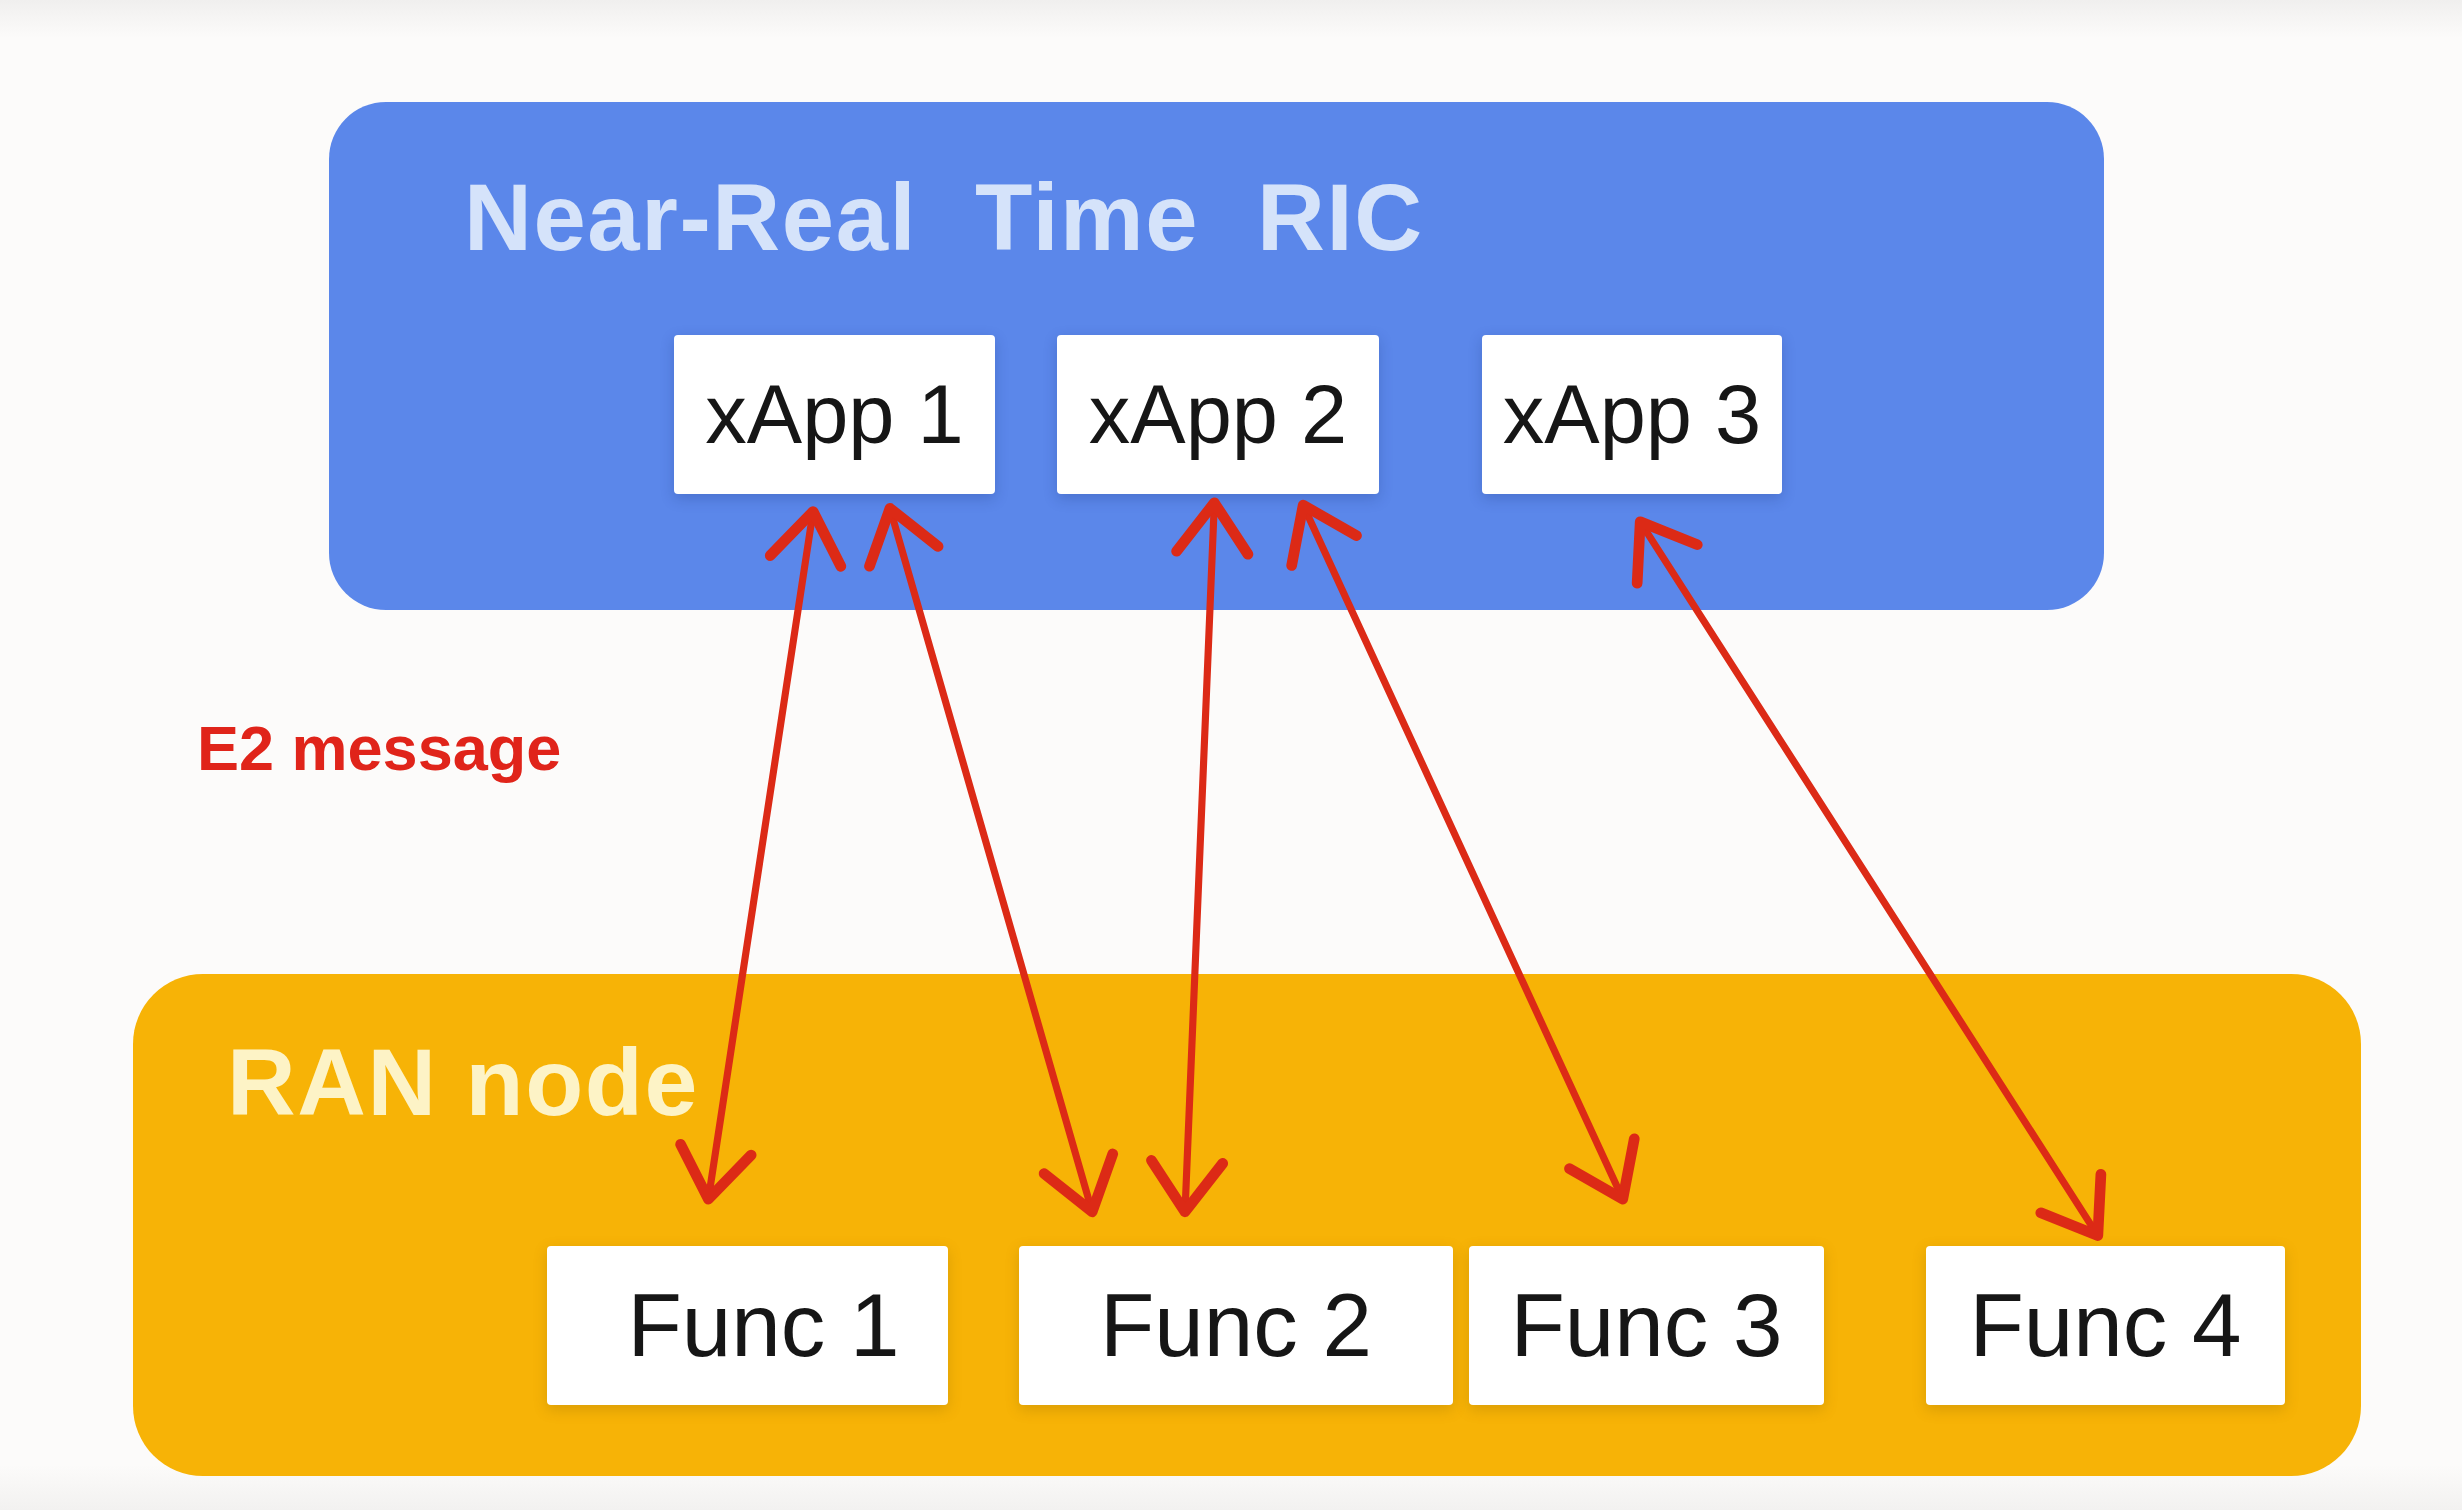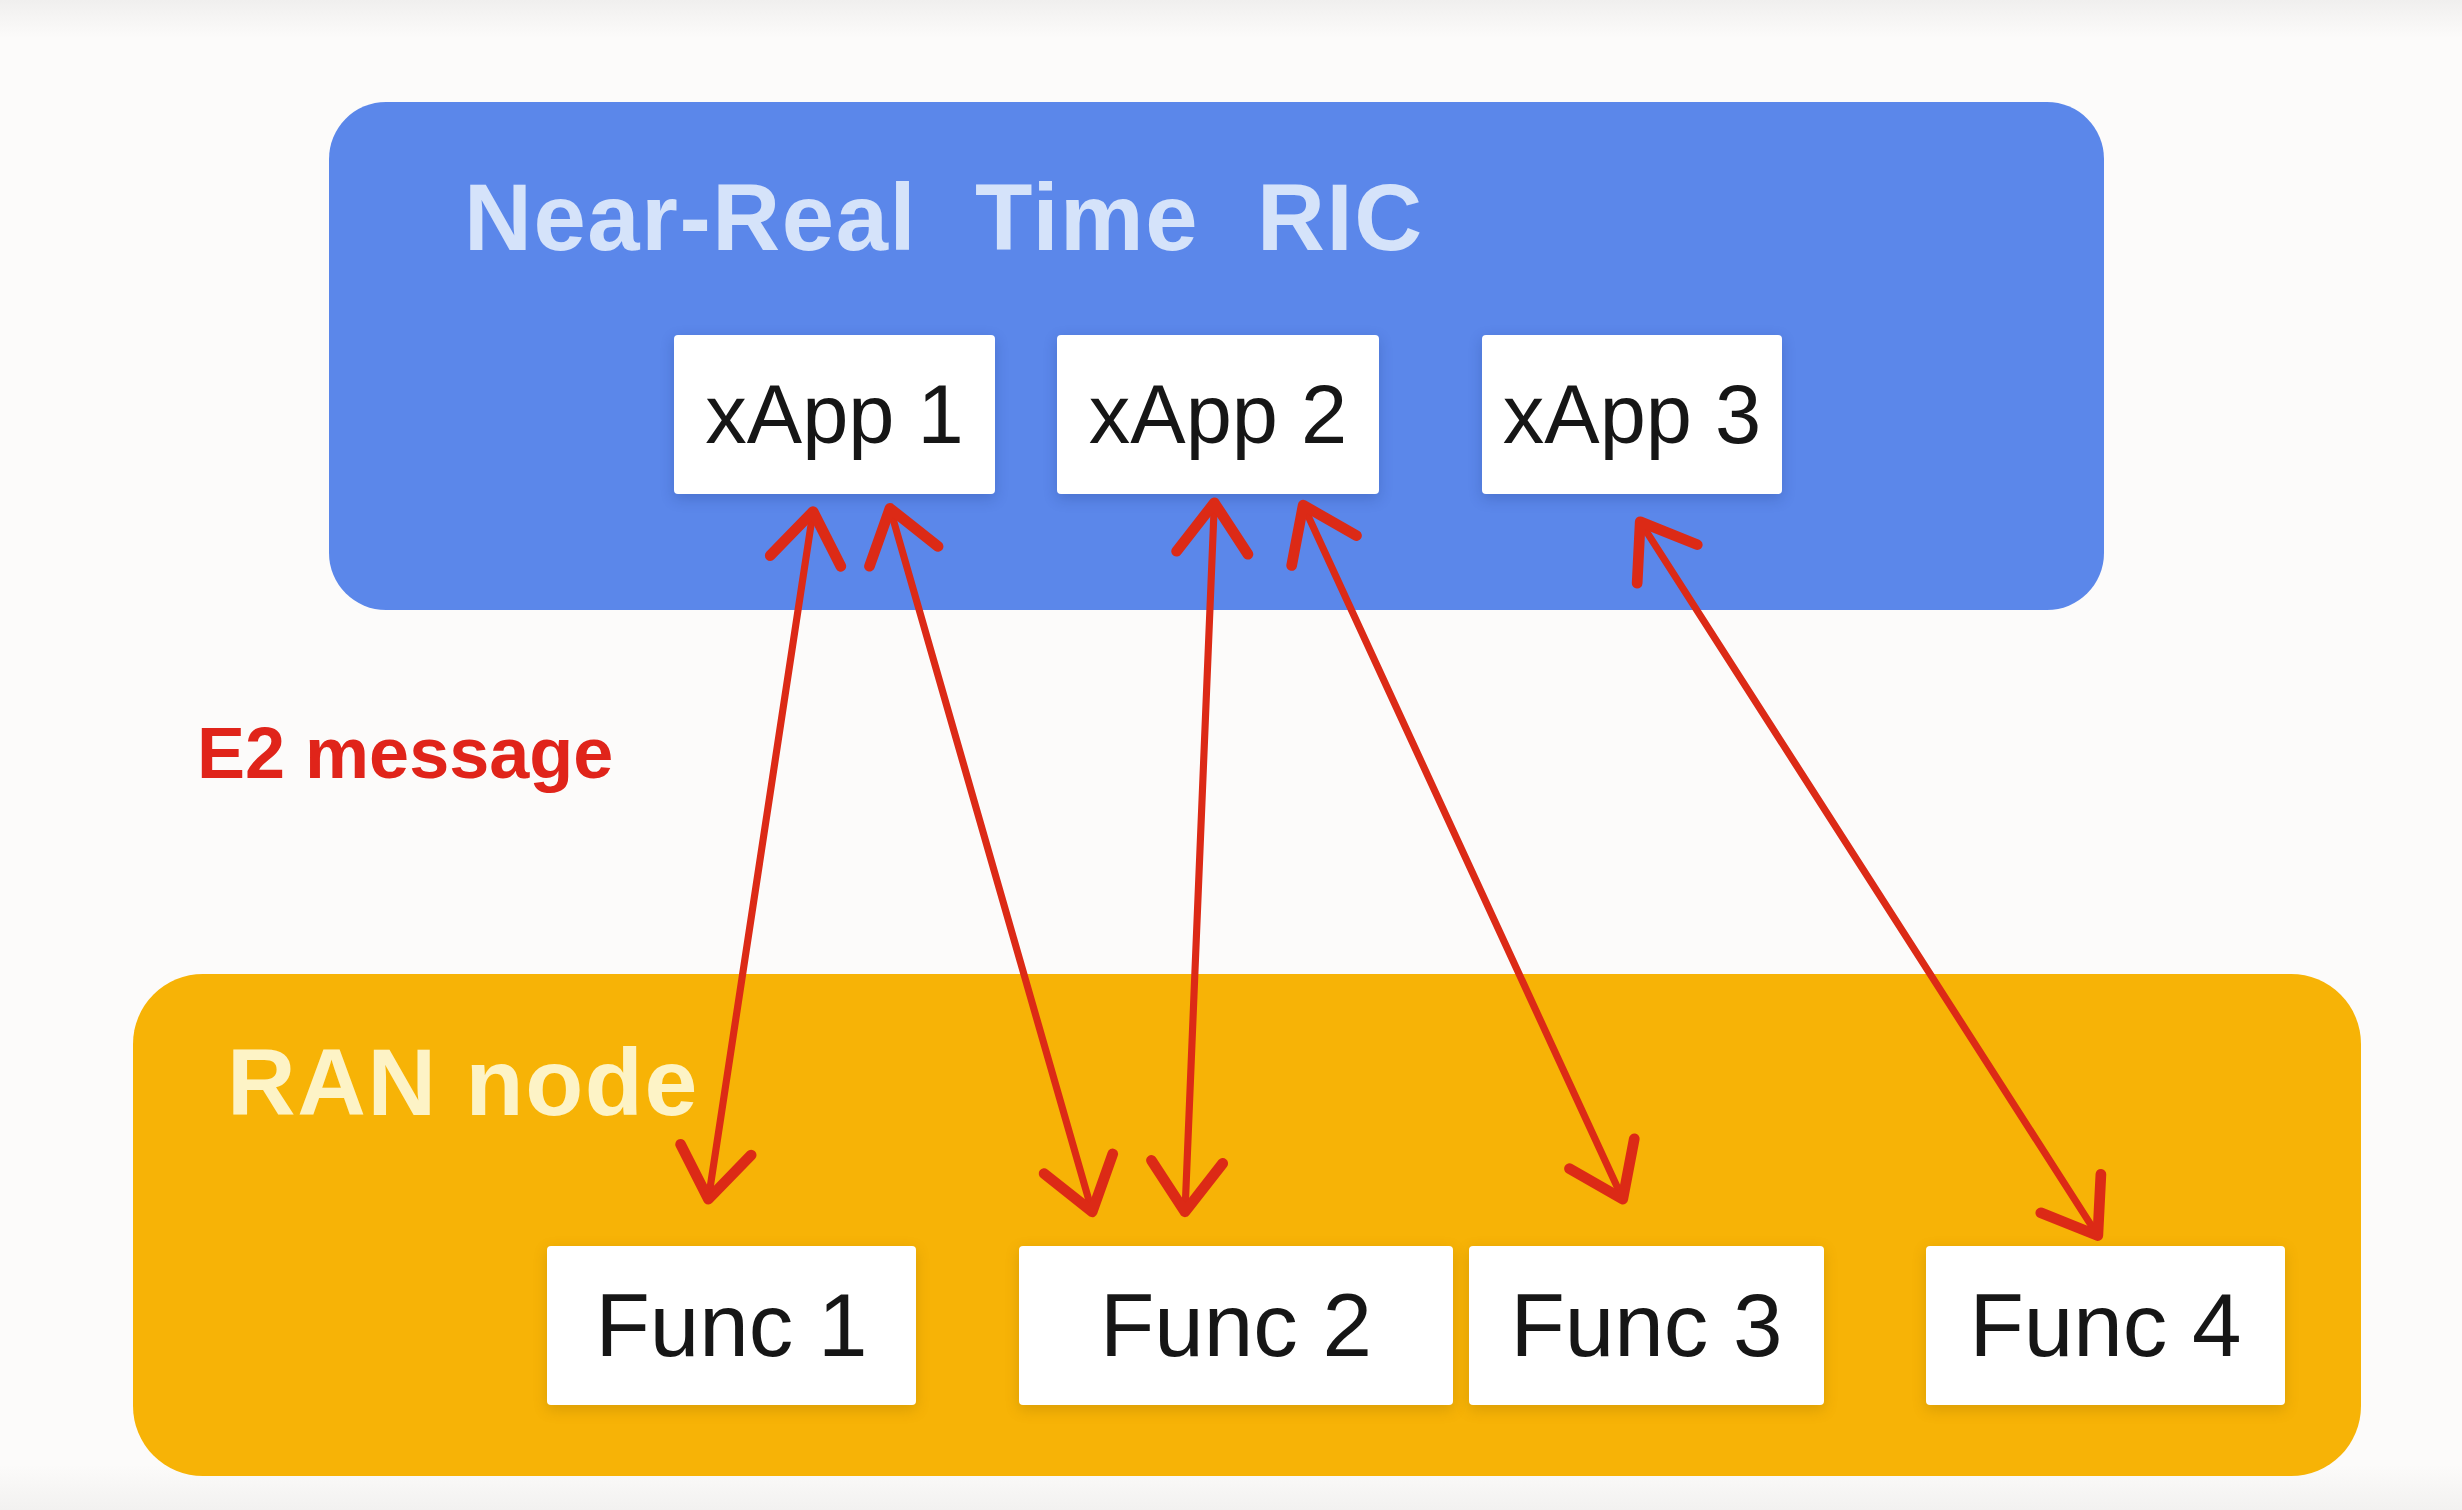--- a/index.html
+++ b/index.html
@@ -77,29 +77,29 @@
     top: 272px; 
     height: 159px;
     font-size: 89px;
     box-shadow: 0 4.8px 14.3px rgba(120, 80, 0, 0.22);
   }
   
   .xapp-1 { left: 674px;  width: 321px; }
   .xapp-2 { left: 1057px; width: 322px; }
   .xapp-3 { left: 1482px; width: 300px; }
   
-  .func-1 { left: 414px;  width: 369px; }
+  .func-1 { left: 414px;  width: 369px; padding-left: 32px; }
   .func-2 { left: 886px; width: 434px; }
   .func-3 { left: 1336px; width: 355px; }
   .func-4 { left: 1793px; width: 359px; }
   
   .e2-label {
     position: absolute;
     left: 197px; top: 712px;
-    font-size: 72px;
+    font-size: 63px;
     font-weight: 700;
     color: var(--e2-text, #e0241a);
     white-space: nowrap;
   }
   
   .arrows-layer {
     position: absolute;
     left: 0; top: 0;
     width: 2462px; height: 1510px;
     z-index: 5;

